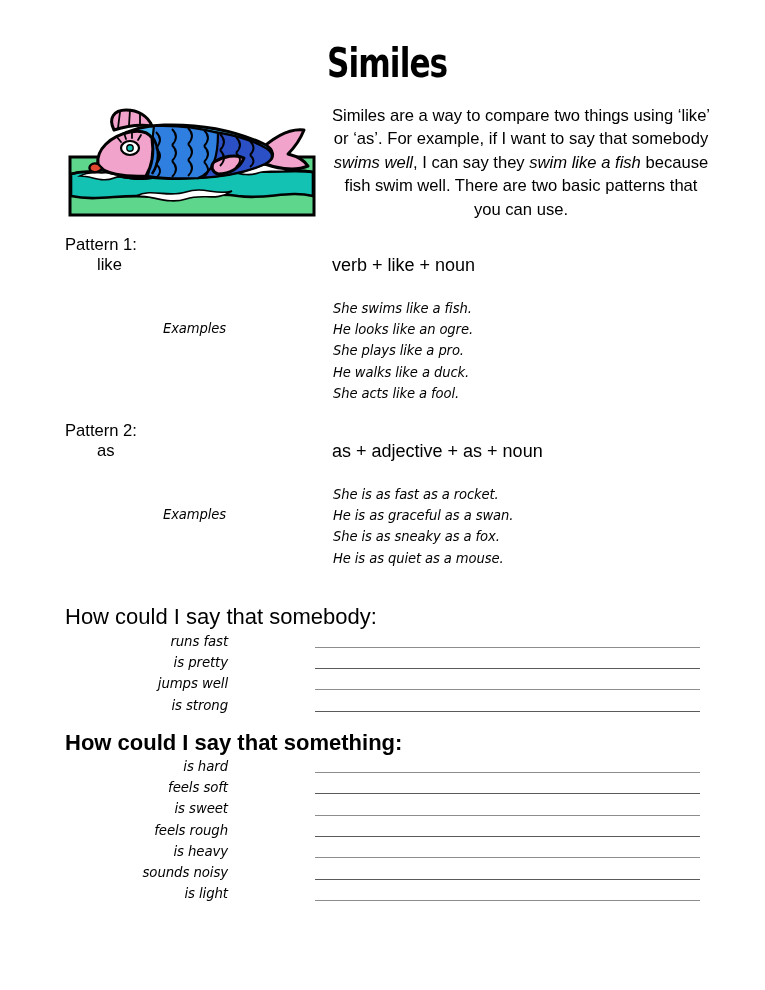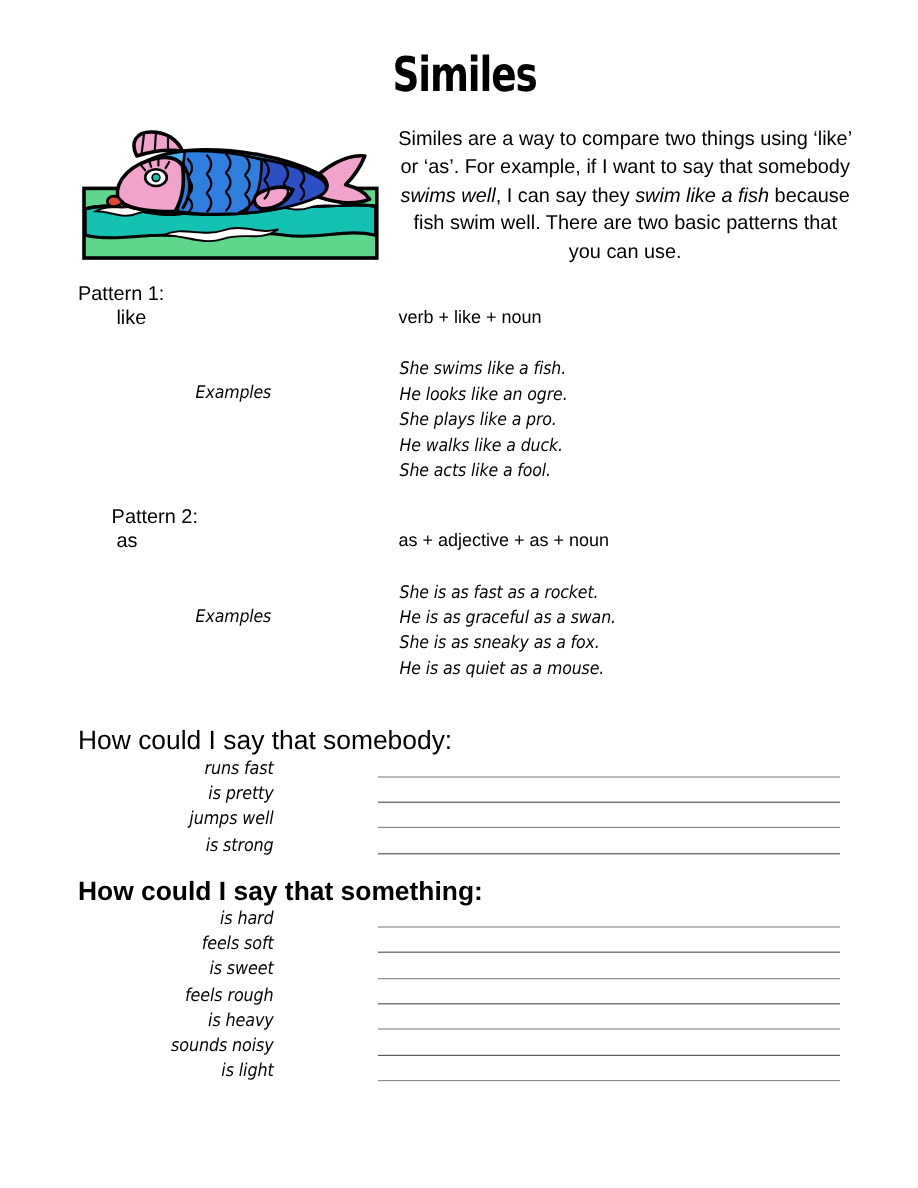--- a/index.html
+++ b/index.html
@@ -67,21 +67,21 @@
     font-size: 16.6px;
     line-height: 20px;
     white-space: nowrap;
   }
   .pattern-key {
     font-size: 16.6px;
     line-height: 20px;
     white-space: nowrap;
   }
   .pattern-formula {
-    font-size: 15px;
+    font-size: 18px;
     line-height: 20px;
     white-space: nowrap;
     text-align: center;
   }
   .examples-label {
     font-size: 14.6px;
     line-height: 20px;
     white-space: nowrap;
   }
   .example-list {
@@ -184,21 +184,21 @@
 <div class="abs sans pattern-formula" style="left:332px; top:255px;">verb + like + noun</div>
 <div class="abs round examples-label" style="left:163px; top:318px;">Examples</div>
 <div class="abs round example-list" style="left:333px; top:297px;">
     <div>She swims like a fish.</div>
     <div>He looks like an ogre.</div>
     <div>She plays like a pro.</div>
     <div>He walks like a duck.</div>
     <div>She acts like a fool.</div>
   </div>
 
-<div class="abs sans pattern-title" style="left:65px; top:421px;margin-left:28px;">Pattern 2:</div>
+<div class="abs sans pattern-title" style="left:65px; top:421px;">Pattern 2:</div>
 <div class="abs sans pattern-key" style="left:97px; top:441px;">as</div>
 <div class="abs sans pattern-formula" style="left:332px; top:441px;">as + adjective + as + noun</div>
 <div class="abs round examples-label" style="left:163px; top:504px;">Examples</div>
 <div class="abs round example-list" style="left:333px; top:483px;">
     <div>She is as fast as a rocket.</div>
     <div>He is as graceful as a swan.</div>
     <div>She is as sneaky as a fox.</div>
     <div>He is as quiet as a mouse.</div>
   </div>
 

